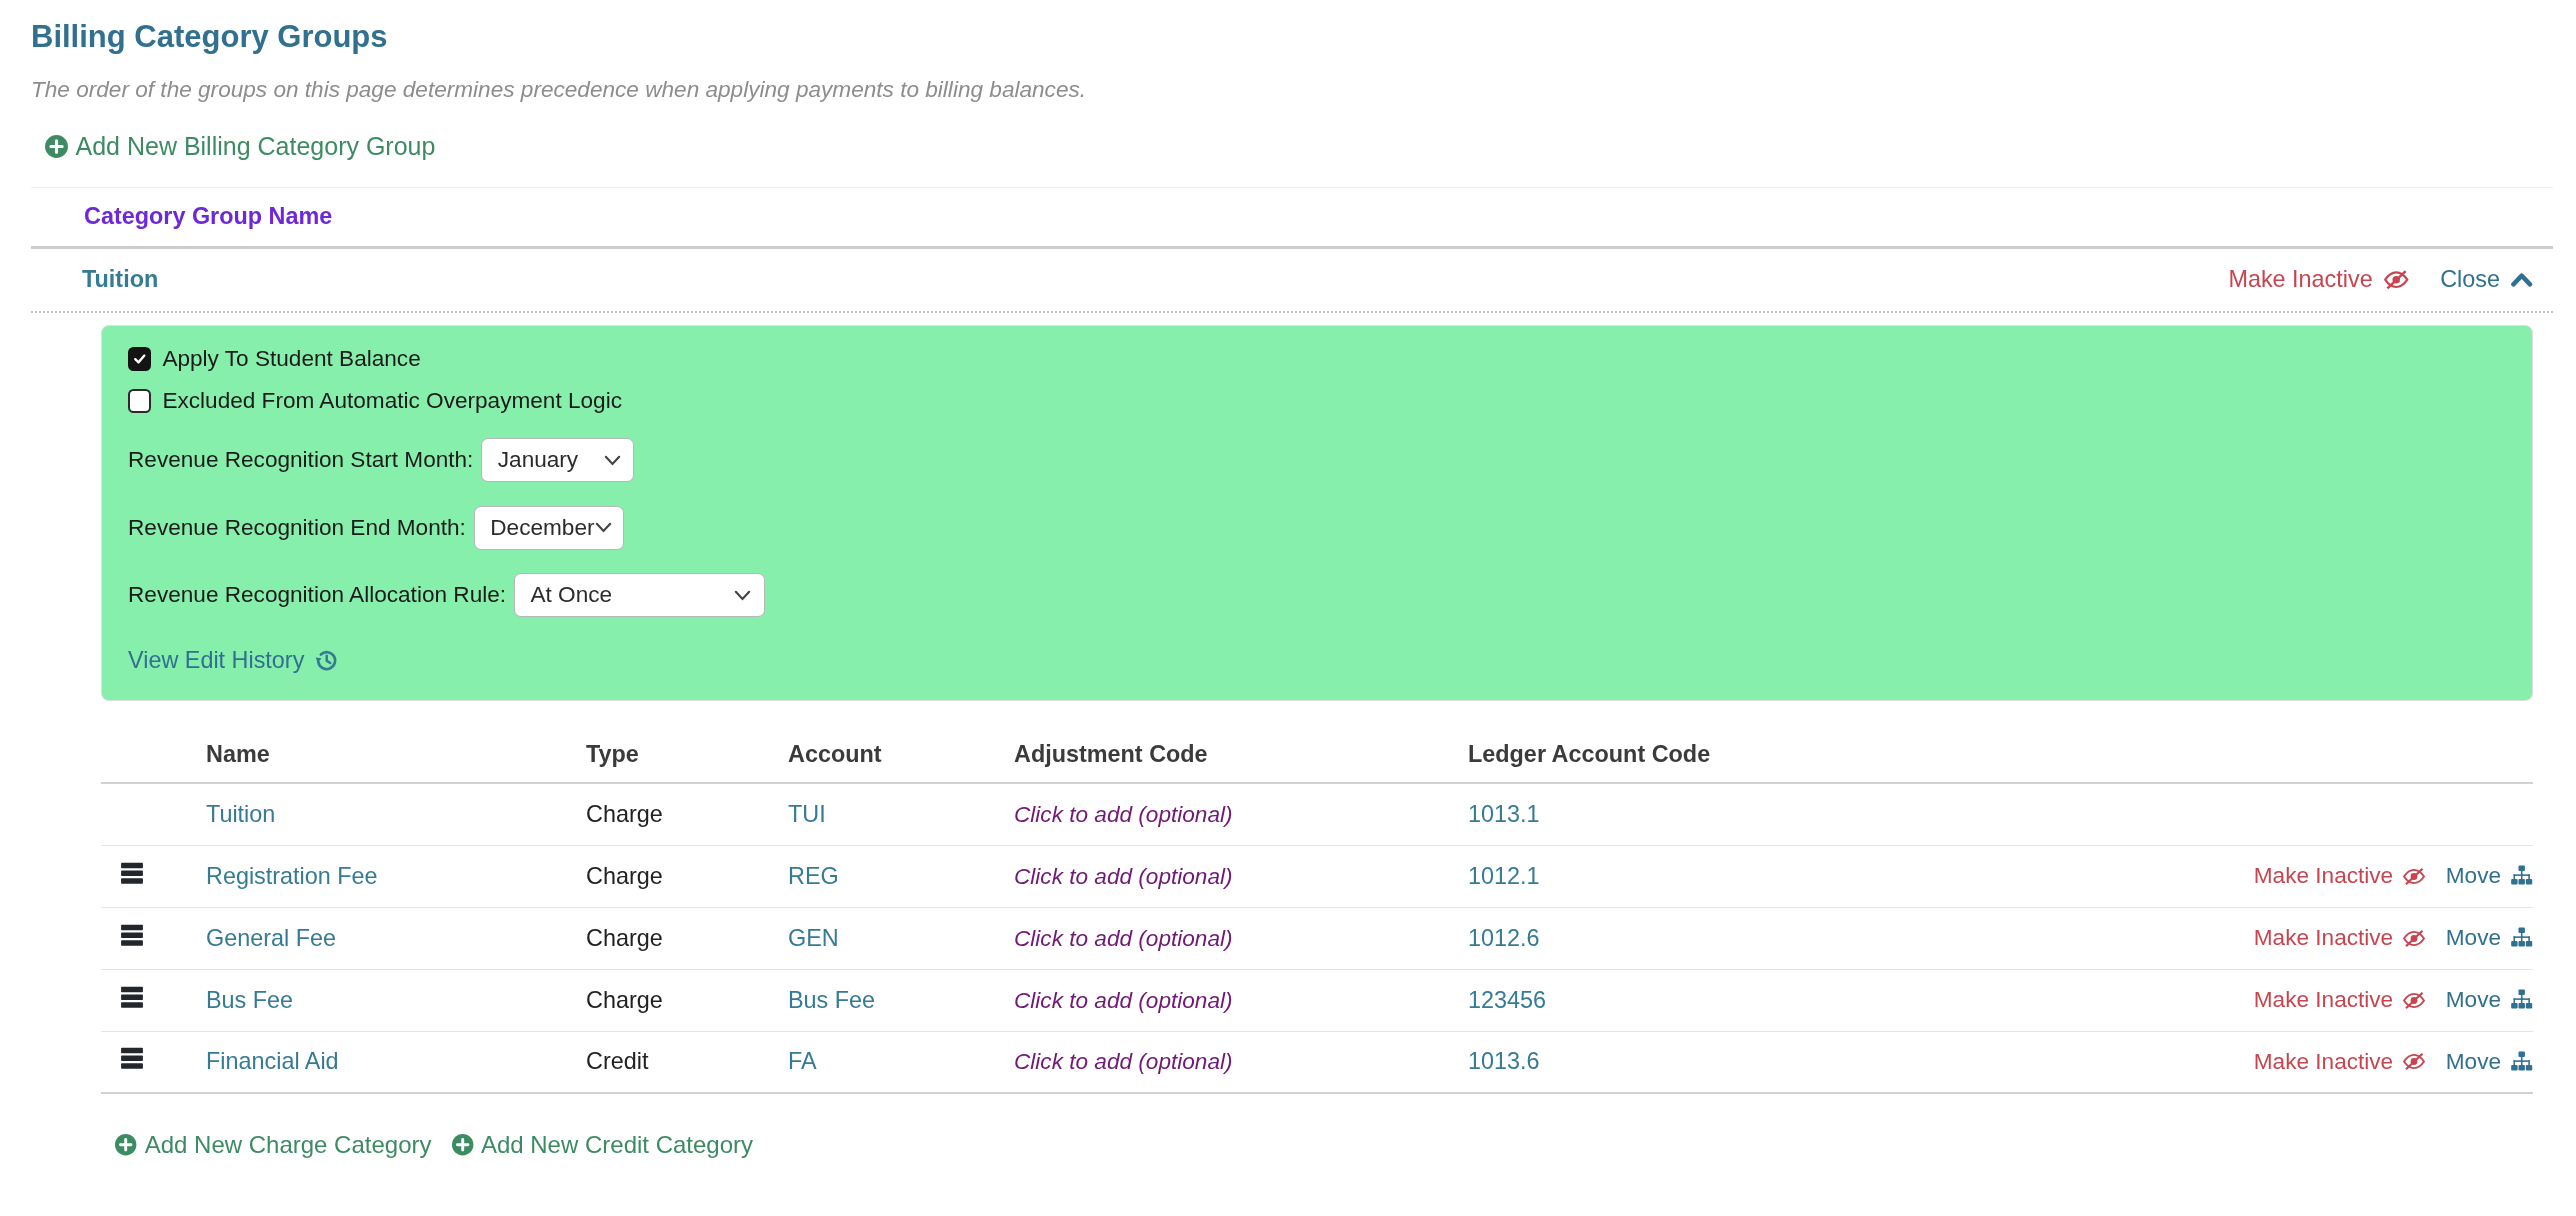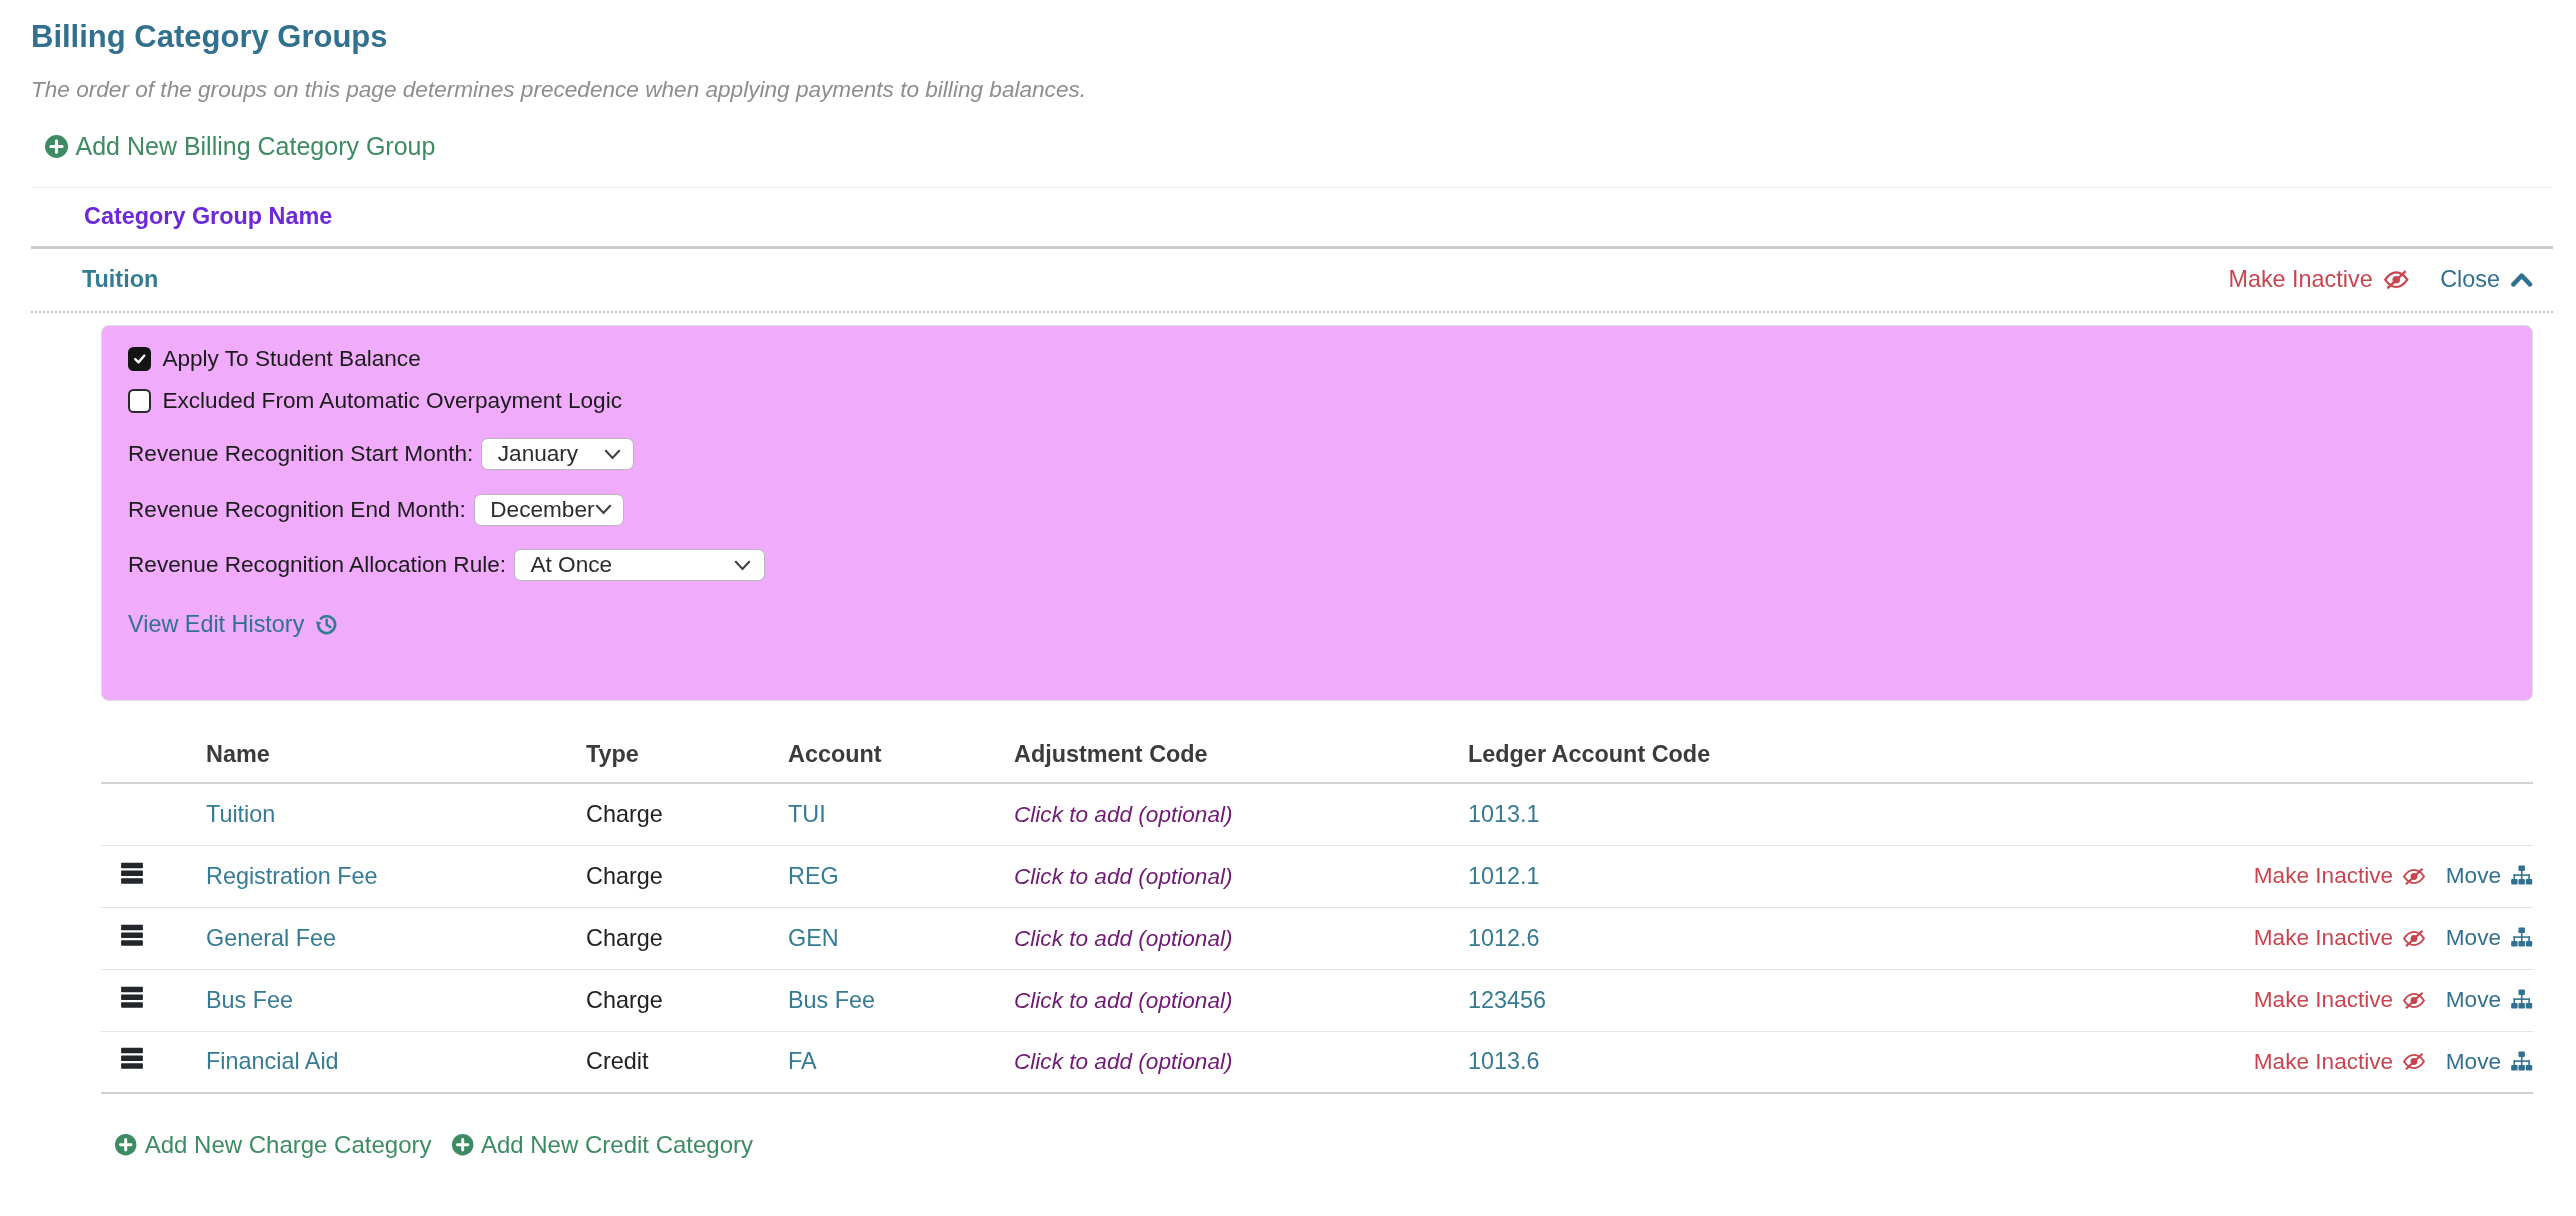--- a/index.html
+++ b/index.html
@@ -64,21 +64,21 @@
   .teal-link {
     display:inline-flex; align-items:center; gap:10px;
     color:#31708f; font-size:23.4px; cursor:pointer; text-decoration:none;
   }
 
   
   .group-detail { margin-left:70px; margin-top:12.5px; width:2432px; }
 
   .settings-panel {
     width:100%; height:376px;
-    background:#f0abfc;
+    background:#86efac;
     border:1.6px solid #dedede;
     border-radius:7.8px;
     padding:19px 0 16px 26px;
   }
   .cb-row {
     display:flex; align-items:center; gap:11px;
     height:28px; margin-bottom:14px;
     font-size:22.6px; color:#1b1b1b;
   }
   .cb-row + .cb-row { margin-top:3.1px;text-align:center; }
@@ -89,21 +89,21 @@
     display:inline-flex; align-items:center; justify-content:center;
     cursor:pointer;
   }
   .checkbox svg { display:none; }
   .checkbox.checked { background:#141414; border-color:#141414; }
   .checkbox.checked svg { display:block; }
 
   .sel-row { display:flex; align-items:center; margin-top:23.4px; font-size:22.6px; color:#1b1b1b; }
   .sel-row .sel-label { margin-right:7.8px; }
   .select {
-    height:32px; background:#ffffff;
+    height:44px; background:#ffffff;
     border:1.6px solid #b7b7b7; border-radius:7px;
     display:inline-flex; align-items:center; justify-content:space-between;
     padding:0 12.5px 0 15.6px;
     font-size:22.6px; color:#2b2b2b;
     cursor:pointer;
   }
   .select.w-start { width:153px; }
   .select.w-end   { width:150px; }
   .select.w-rule  { width:251px; }
 

